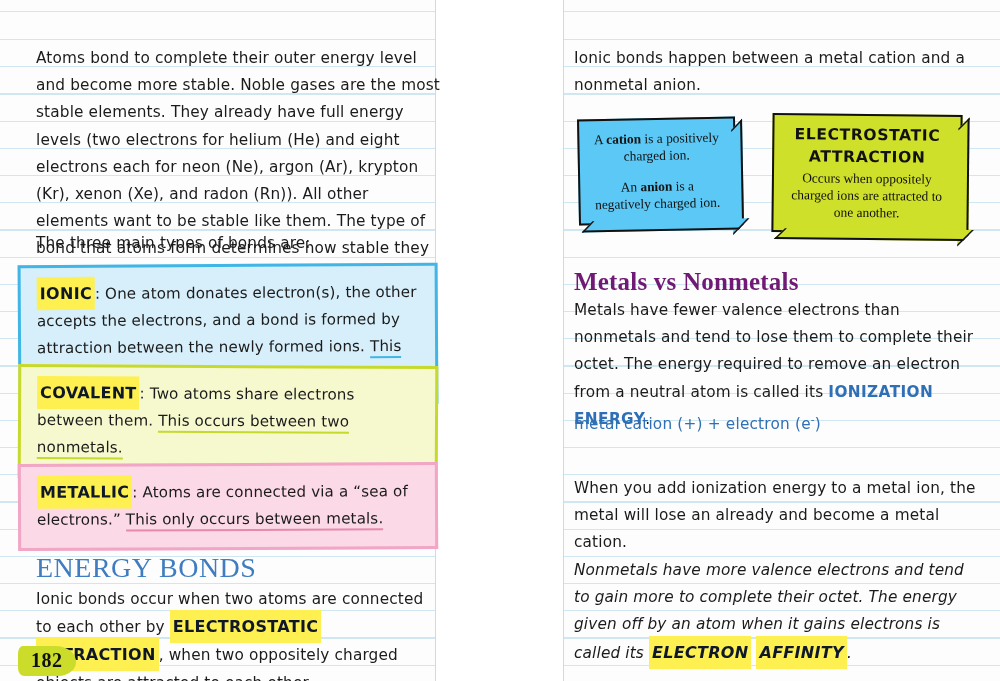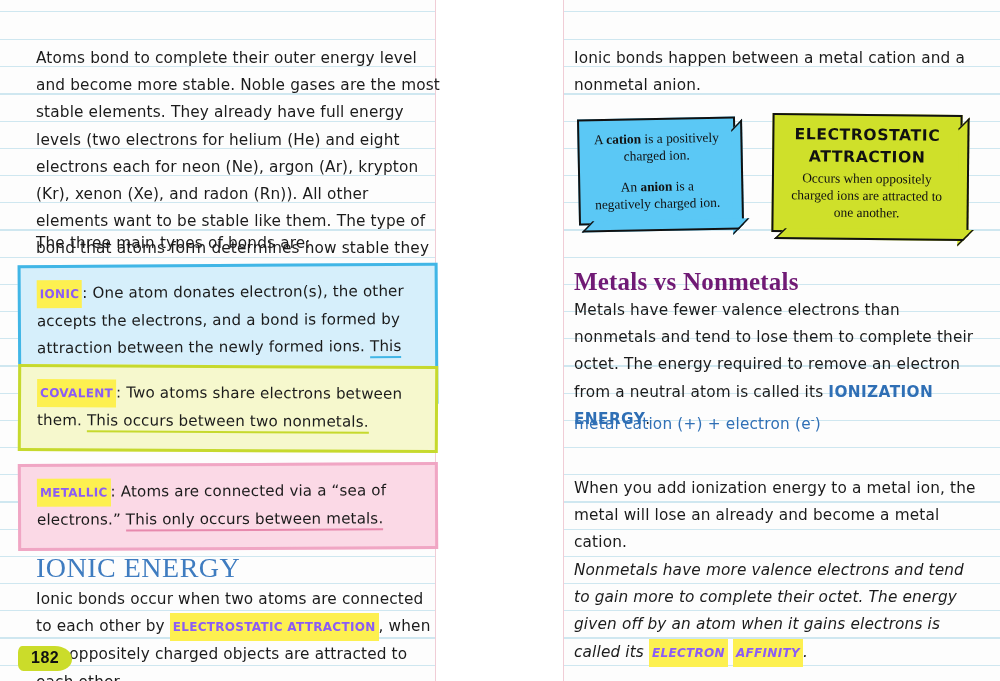--- a/index.html
+++ b/index.html
@@ -44,24 +44,24 @@
   }
   p.hand{margin:0;}
 
   .block{position:absolute;width:406px;}
 
   
   .hl-yellow{
     background:#fdf050;
     font-family:"DejaVu Sans", sans-serif;
     font-weight:bold;
-    font-size:12px;
+    font-size:16px;
     letter-spacing:.3px;
     padding:7px 3px;
-    color:#8b5cf6;
+    color:#0f172a;
     box-decoration-break:clone;
     -webkit-box-decoration-break:clone;
   }
   .blue-caps{
     color:#2f6fb5;
     font-weight:bold;
     letter-spacing:.4px;
   }
 
   
@@ -179,23 +179,23 @@
 
   
   .pgnum-wrap{position:absolute;}
   .blob{
     position:relative;
     display:inline-block;
     background:#cbdc2a;
     border-radius:22px 26px 24px 20px / 16px 18px 14px 16px;
   }
   .blob .num{
-    font-family:Liberation Sans, sans-serif;
-    font-weight:bold;
-    font-size:16px;
+    font-family:Liberation Serif, serif;
+    font-weight:bold;
+    font-size:20px;
     color:#111;
     letter-spacing:.5px;
     padding:3px 13px 4px 13px;
     display:inline-block;
   }
   #pg-left{left:18px;top:646px;}
   #pg-right{left:905px;top:644px;margin-top:47px;}
   #pg-left .blob{border-radius:6px 26px 22px 8px / 10px 20px 18px 10px;}
   #pg-right .blob{border-radius:24px 8px 8px 22px / 18px 10px 10px 18px;}
 </style>
@@ -222,21 +222,21 @@
 
 <div class="cbox" id="box-covalent" style="top:365px;">
   <p class="hand"><span class="hl-yellow">COVALENT</span><span>:</span><span> Two atoms share electrons between them. </span><span class="u-green">This occurs between two nonmetals.</span></p>
 </div>
 
 <div class="cbox" id="box-metallic" style="top:463px;">
   <p class="hand"><span class="hl-yellow">METALLIC</span><span>:</span><span> Atoms are connected via a “sea of electrons.” </span><span class="u-pink">This only occurs between metals.</span></p>
 </div>
 
 <div class="block" id="left-ionic-bonds" style="left:36px;top:552px;">
-  <h2 class="h-ionic">IONIC ENERGY</h2>
+  <h2 class="h-ionic">ENERGY BONDS</h2>
   <p class="hand"><span>Ionic bonds occur when two atoms are connected to each other by </span><span class="hl-yellow">ELECTROSTATIC ATTRACTION</span><span>, when two oppositely charged objects are attracted to each other.</span></p>
 </div>
 
 <div class="pgnum-wrap" id="pg-left">
   <span class="blob"><span class="num">182</span></span>
 </div>
 
 <div class="block" id="right-intro" style="left:574px;top:45px;">
   <p class="hand">Ionic bonds happen between a metal cation and a nonmetal anion.</p>
 </div>

